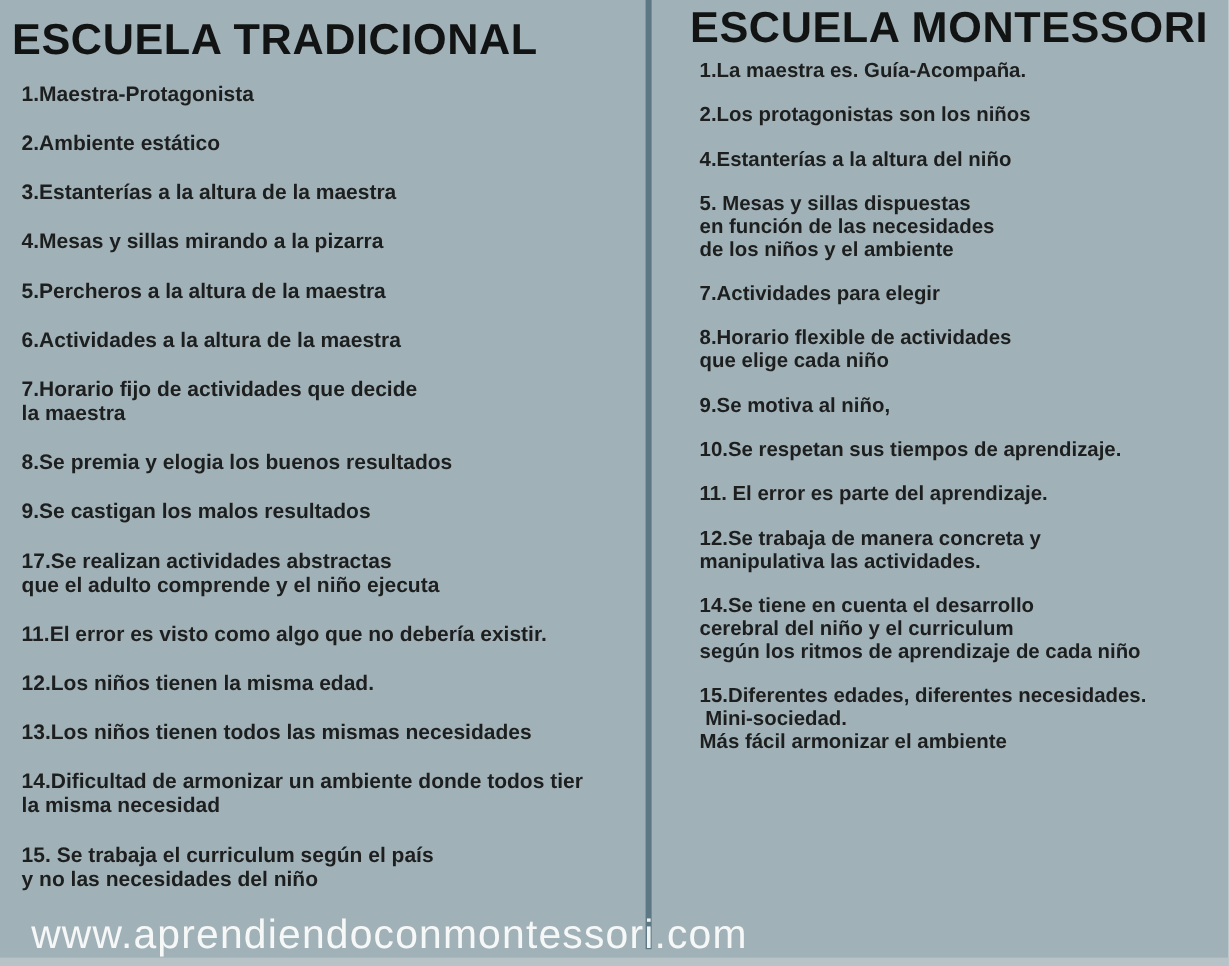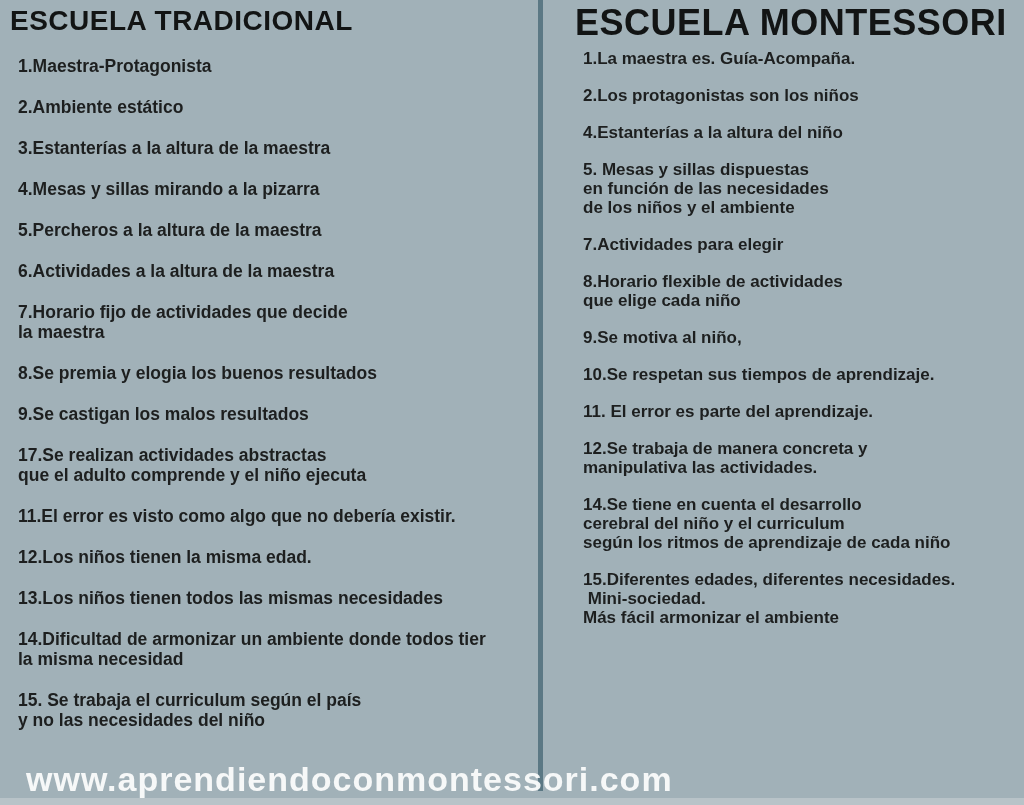--- a/index.html
+++ b/index.html
@@ -29,22 +29,22 @@
     width: 449px;
     height: 670px;
   }
   .col-title {
     font-weight: 700;
     color: var(--title-color, #121414);
     letter-spacing: 0.5px;
     white-space: pre;
   }
   .column.left .col-title {
-    margin: 2px 0 16px 0;
-    font-size: 28px;
+    margin: 14px 0 16px 0;
+    font-size: 36px;
     line-height: 38px;
   }
   .column.right .col-title {
     margin: 3px 0 6px 0;
     font-size: 36px;
     line-height: 40px;
   }
   .list {
     padding-left: 8px;
   }
@@ -70,21 +70,21 @@
     width: 5px;
     height: 791px;
     background: var(--divider-color, #5b7884);
   }
   .watermark {
     position: absolute;
     left: 26px;
     top: 760px;
     font-size: 34px;
     line-height: 38px;
-    font-weight: 700;
+    font-weight: 400;
     letter-spacing: 1px;
     color: var(--watermark-color, #fbfcfc);
     opacity: 0.95;
     white-space: pre;
   }
   .bottom-strip {
     position: absolute;
     left: 0;
     bottom: 0;
     width: 100%;

